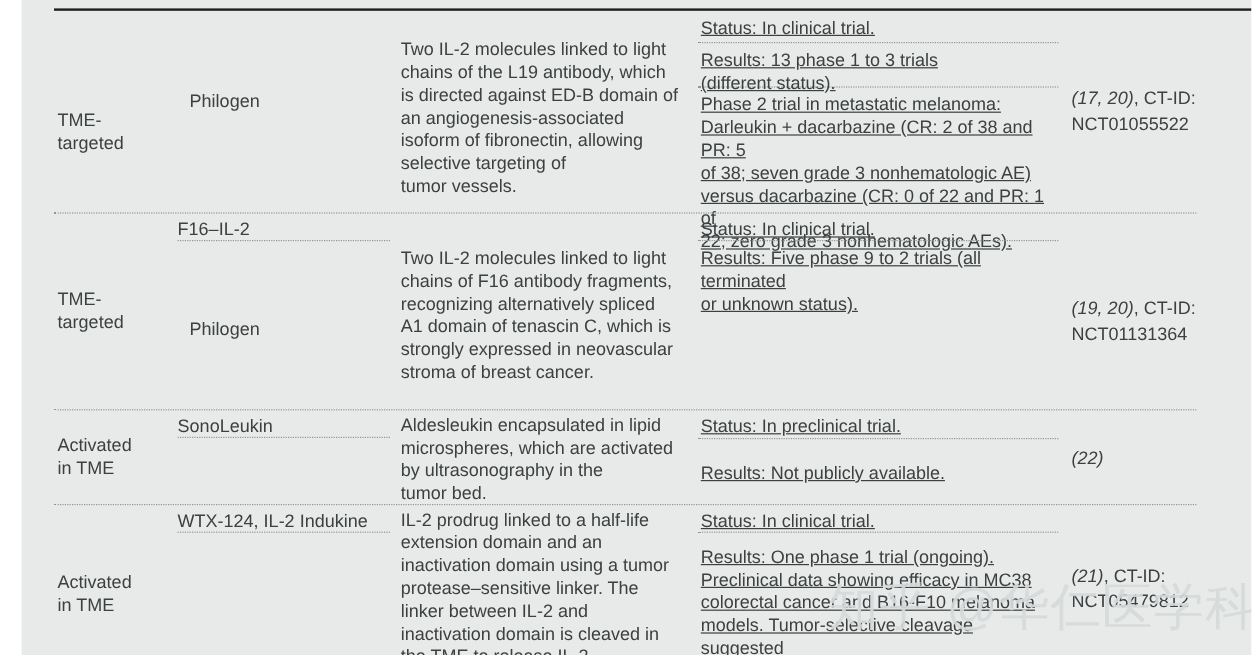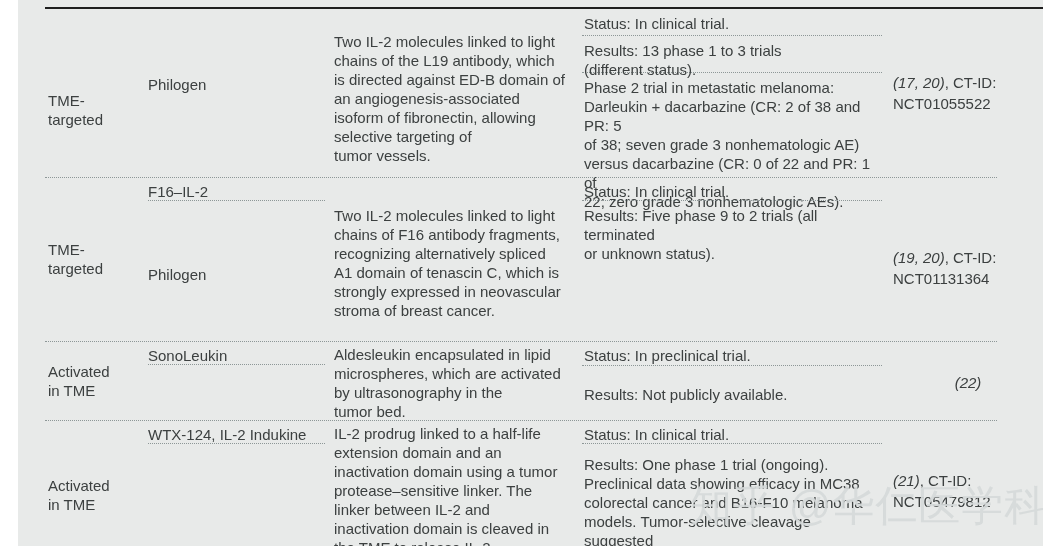--- a/index.html
+++ b/index.html
@@ -50,57 +50,58 @@
     line-height: 19px;
   }
   .namecell { line-height: 19px; }
   .drugname {
     height: 24px;
     width: 177px;
     padding-top: 5px;
     border-bottom: 1.5px dotted #8d9797;
     white-space: nowrap;
   }
-  .company { white-space: nowrap; }
+  .company { white-space: nowrap; margin-left: 10px; }
   .g1 .company { margin-top: 66px; }
   .g2 .company { margin-top: 64px; }
   .g3 .company { margin-top: 22px; }
   .g4 .company { margin-top: 48px; }
   .desc {
     white-space: pre-line;
     line-height: 19px;
   }
   .g1 .desc { padding-top: 23px; }
   .g2 .desc { padding-top: 29px; }
   .g3 .desc { padding-top: 4px; }
   .g4 .desc { padding-top: 4px; }
   .statuscol { display: flex; flex-direction: column; }
   .scell {
     padding: 5px 0 0 2px;
     line-height: 19px;
     white-space: pre-line;
     border-bottom: 1.5px dotted #8d9797;
+    text-decoration: underline;
   }
   .scell:last-child { border-bottom: none; }
   .g1 .s1 { height: 27px; }
   .g1 .s2 { height: 37px; }
   .g2 .s1 { height: 24px; }
   .g2 .s2 { height: 43px; }
   .g3 .s1 { height: 25px; }
   .g3 .s2 { padding-top: 19px; }
   .g4 .s1 { height: 24px; }
   .g4 .s2 { padding-top: 11px; }
   .refcell {
     padding-left: 11px;
     line-height: 21px;
     white-space: nowrap;
   }
   .g1 .refcell { padding-top: 63px; }
   .g2 .refcell { padding-top: 70px; }
-  .g3 .refcell { padding-top: 31px; text-align: center; }
+  .g3 .refcell { padding-top: 31px; }
   .g4 .refcell { padding-top: 50px; }
   .cite { font-style: italic; }
   .watermark {
     position: absolute;
     left: 690px; top: 478px;
     font-size: 42px;
     letter-spacing: 1px;
     color: rgba(213, 217, 217, 0.92);
     white-space: nowrap;
     z-index: 5;

